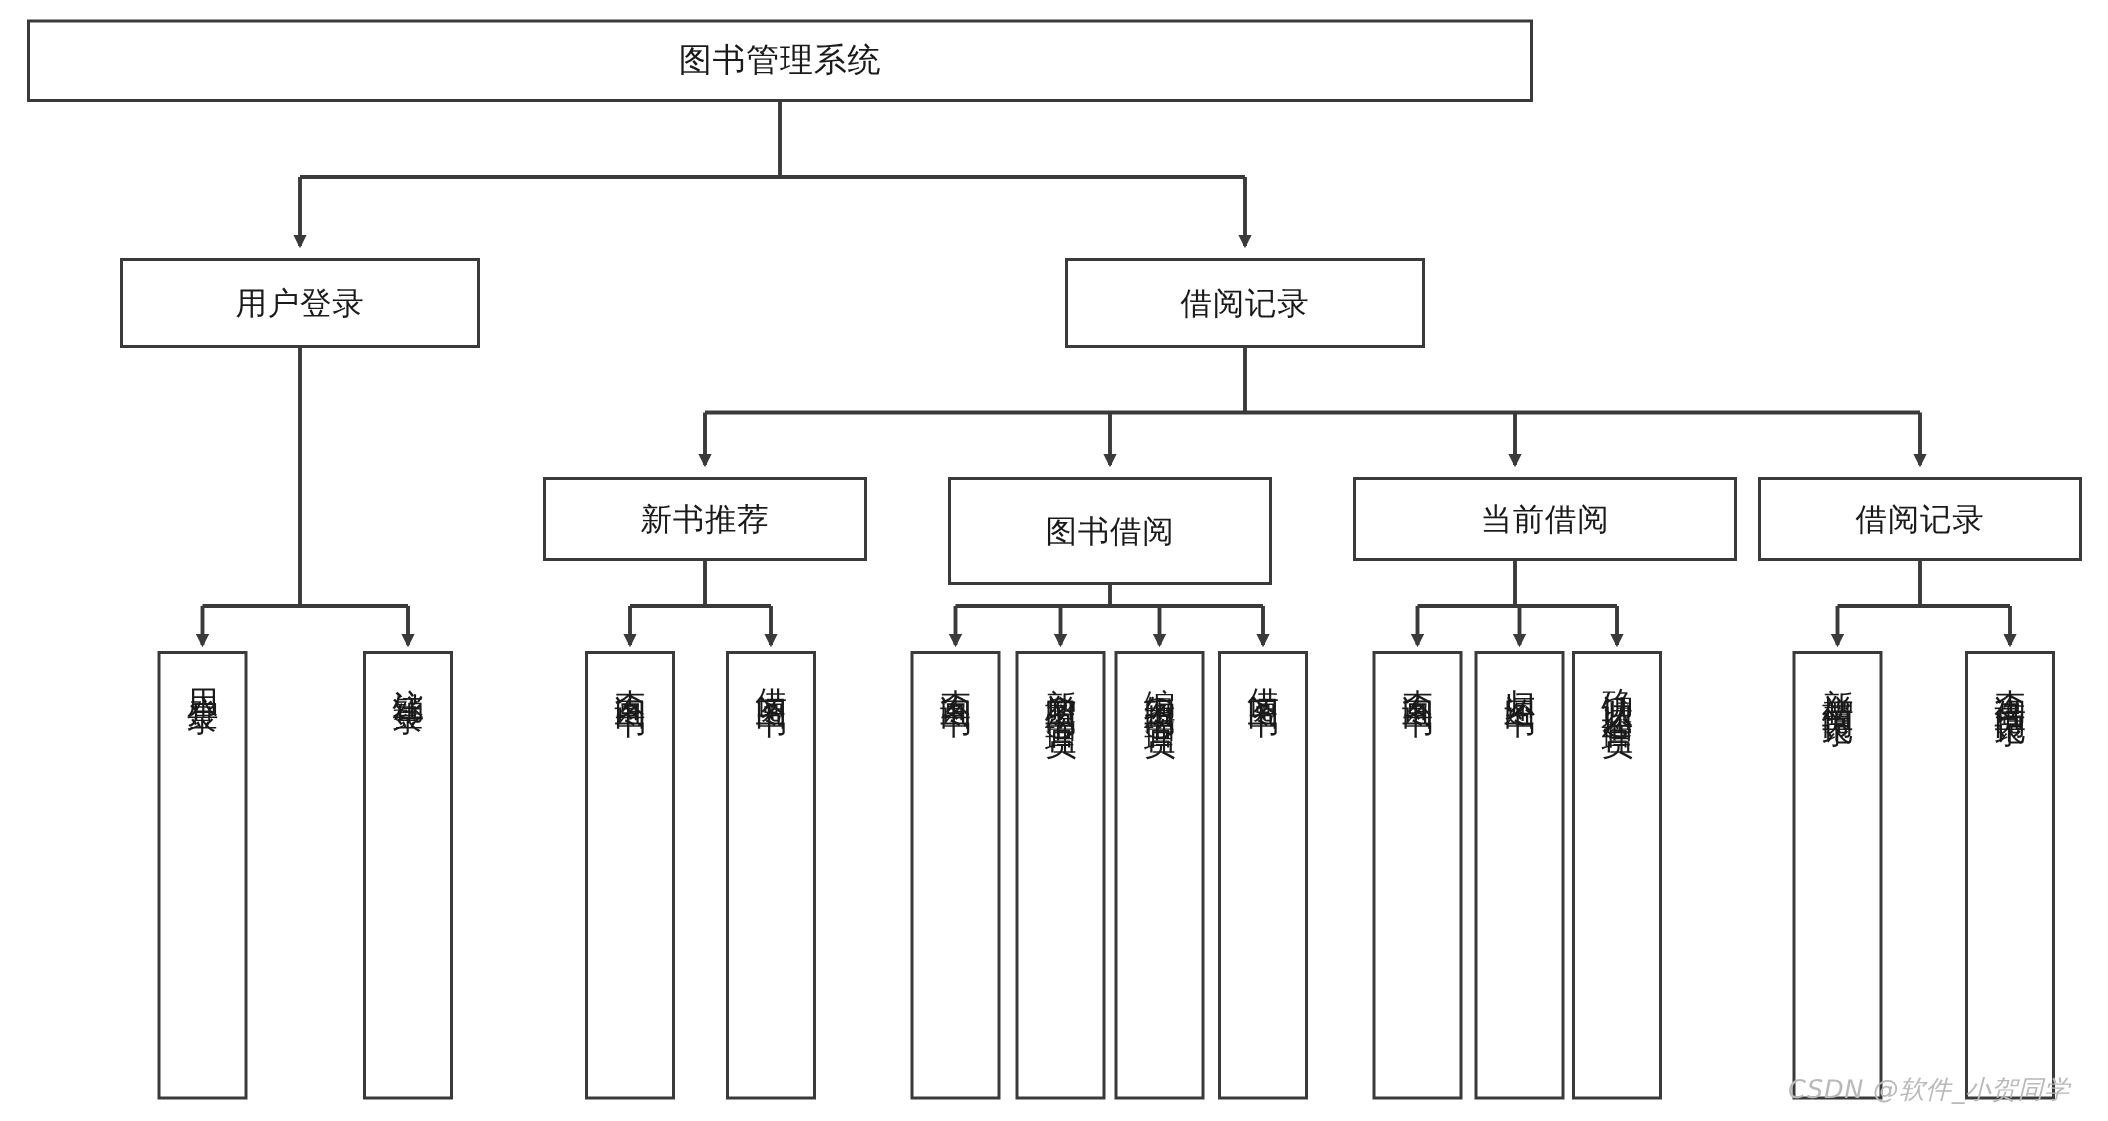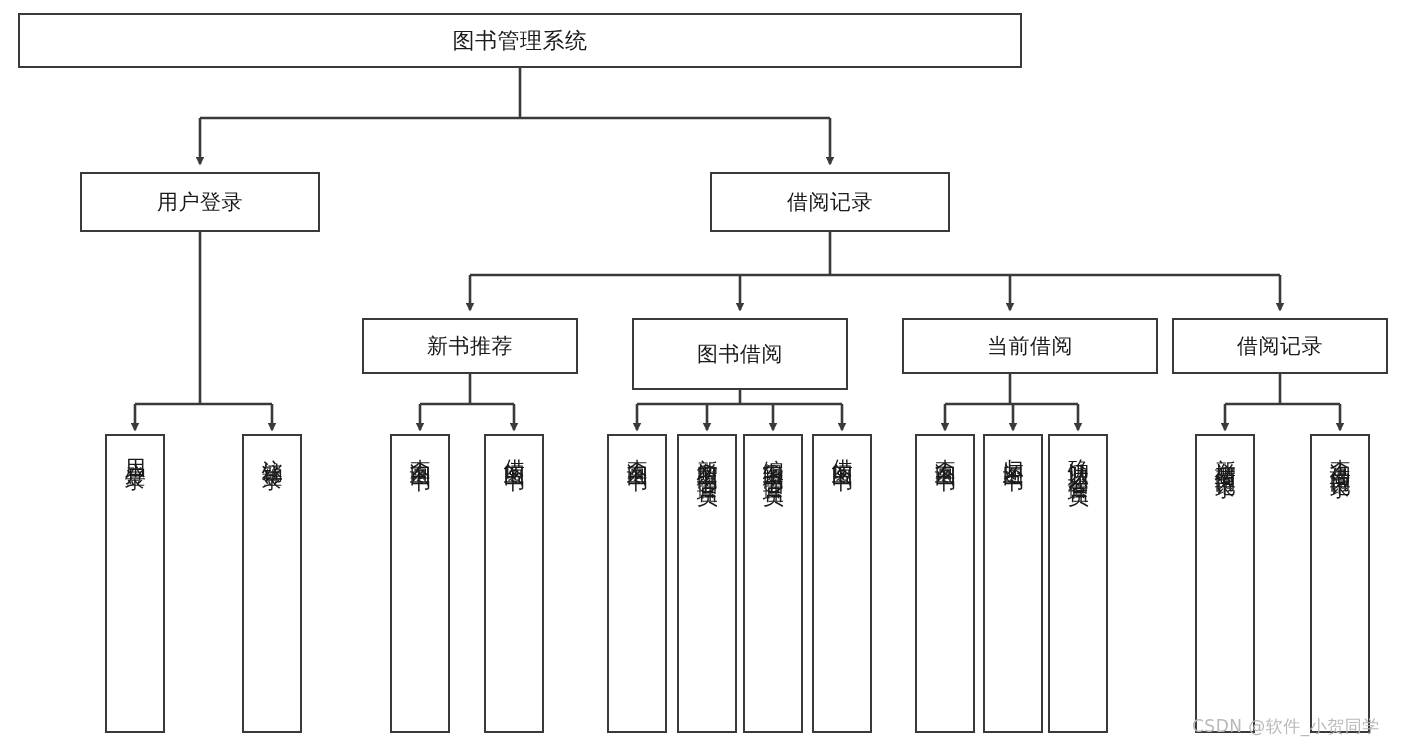--- a/index.html
+++ b/index.html
@@ -62,20 +62,21 @@
   }
   .node.root .node-label { font-size: 22px; }
   .watermark {
     position: absolute;
     color: #b9b9b9;
     font-size: 17px;
     letter-spacing: 0.5px;
     z-index: 5;
     white-space: nowrap;
     user-select: none;
+    font-style: italic;
   }
 </style>
 </head>
 <body>
 
 <div id="diagram-root">
 
   <svg id="edge-layer" viewBox="0 0 1405 747" xmlns="http://www.w3.org/2000/svg">
     <defs>
       <marker id="arrow" markerWidth="9" markerHeight="9" refX="7.5" refY="4.5" orient="auto" markerUnits="userSpaceOnUse">

